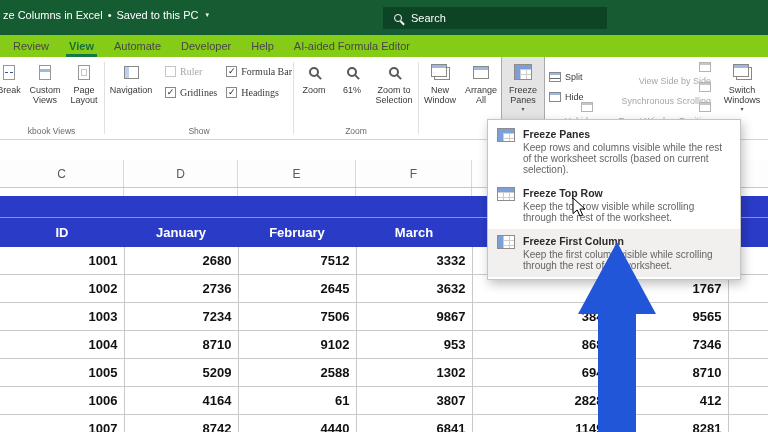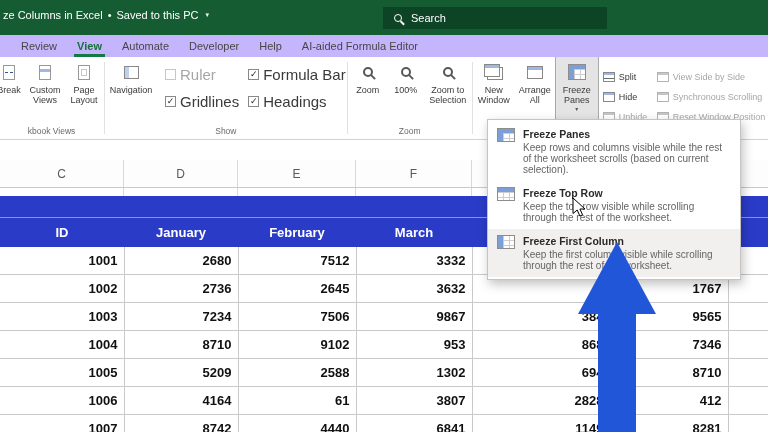--- a/index.html
+++ b/index.html
@@ -20,52 +20,52 @@
   .searchbox {
     position:absolute; left:383px; top:7px; width:224px; height:22px;
     background:var(--search-green,#0D4426); border-radius:0;
     display:flex; align-items:center; gap:9px; padding-left:11px; font-size:11px; color:#fff;
   }
   .mag-w { width:8px; height:8px; border:1.5px solid #fff; border-radius:50%; position:relative; flex:none; }
   .mag-w::after { content:""; position:absolute; width:5px; height:1.5px; background:#fff;
     transform:rotate(45deg); right:-4px; bottom:-2px; }
 
   
-  .tabrow { position:absolute; top:35px; left:0; width:768px; height:22px; background:#c4b5fd;
-    display:flex; align-items:flex-end; gap:14px; padding-left:18px; font-size:11px; color:#474747; }
+  .tabrow { position:absolute; top:35px; left:0; width:768px; height:22px; background:#84cc16;
+    display:flex; align-items:flex-end; gap:14px; padding-left:10px; font-size:11px; color:#474747; }
   .tab { padding:3px 3px 5px; white-space:nowrap; }
   .tab.active { color:#17703c; font-weight:bold; box-shadow: inset 0 -3px 0 var(--accent-green,#107C41); }
 
   
   .ribbon { position:absolute; top:57px; left:0; width:768px; height:83px; background:#fff;
     border-bottom:1px solid #d5d3d1; display:flex; align-items:stretch; overflow:hidden; }
   .rgroup { display:flex; flex-direction:column; flex:none; }
   .rbody { display:flex; align-items:flex-start; flex:1; }
   .rglabel { text-align:center; font-size:8.5px; color:#6b6967; padding-bottom:3px; white-space:nowrap; }
   .rdiv { width:1px; background:#e3e1df; margin:5px 1px; flex:none; }
   .rbtn { display:flex; flex-direction:column; align-items:center; width:38px; padding-top:5px;
     font-size:9px; line-height:1.15; color:#3b3a39; text-align:center; min-height:62px; flex:none; }
   .rbtn .ric { height:20px; display:flex; align-items:center; justify-content:center; margin-bottom:3px; }
   .rbtn.cut { margin-left:-7px; width:32px; }
   .rbtn.w40 { width:40px; } .rbtn.w42 { width:42px; } .rbtn.w46 { width:46px; } .rbtn.w50 { width:50px; }
   .rbtn.open { background:#e4e4e4; outline:1px solid #a9a9a9; }
   .caret-s { font-size:6px; color:#555; }
 
   .chkcol { display:flex; flex-direction:column; padding-top:9px; gap:10px; margin-left:9px; flex:none; }
-  .chk { display:flex; align-items:center; gap:4px; font-size:15px; color:#3b3a39; white-space:nowrap; }
+  .chk { display:flex; align-items:center; gap:4px; font-size:10px; color:#3b3a39; white-space:nowrap;font-family:Liberation Serif, serif; }
   .chk .box { width:11px; height:11px; border:1px solid #8a8886; background:#fff; font-size:9px;
     line-height:9px; text-align:center; color:#1e1e1e; flex:none; }
   .chk .box.checked::after { content:"\2713"; }
   .chk.disabled { color:#a8a6a4; } .chk.disabled .box { border-color:#c8c6c4; }
 
   .stack { display:flex; flex-direction:column; padding-top:5px; flex:none; }
   .stack.w54 { width:54px; } .stack.w118 { width:118px; }
   .sbtn { display:flex; align-items:flex-end; gap:4px; height:20px; padding:0 5px; font-size:9px;
     color:#3b3a39; white-space:nowrap; }
-  .sbtn.disabled { color:#a8a6a4; }
+  .sbtn.disabled { color:#a8a6a4;flex-direction:column; }
 
   
   .pic { width:12px; height:15px; border:1px solid #9a9896; background:#fff; position:relative; flex:none; }
   .pic.break::after { content:""; position:absolute; left:1px; right:1px; top:6px; border-top:1px dashed #2b579a; }
   .pic.layout::after { content:""; position:absolute; left:2px; right:2px; top:3px; bottom:3px; border:1px solid #c8c6c4; }
   .pic.views::after { content:""; position:absolute; left:0; right:0; top:3px; height:3px; background:#9cb8e4; }
   .nav-ic { width:15px; height:13px; border:1px solid #8a8886;
     background:linear-gradient(to right,#bdd0ee 4px,#fff 4px); flex:none; }
   .mag { width:10px; height:10px; border:2px solid #57565a; border-radius:50%; position:relative; flex:none; }
   .mag::after { content:""; position:absolute; width:6px; height:2px; background:#57565a;
@@ -212,21 +212,21 @@
       <div class="rbtn">
         <span class="ric">
             <span class="mag"></span>
           </span>
         <span>Zoom</span>
       </div>
       <div class="rbtn">
         <span class="ric">
             <span class="mag"></span>
           </span>
-        <span>100%</span>
+        <span>61%</span>
       </div>
       <div class="rbtn w46">
         <span class="ric">
             <span class="mag"></span>
           </span>
         <span>Zoom to Selection</span>
       </div>
     </div>
     <div class="rglabel">Zoom</div>
   </div>

